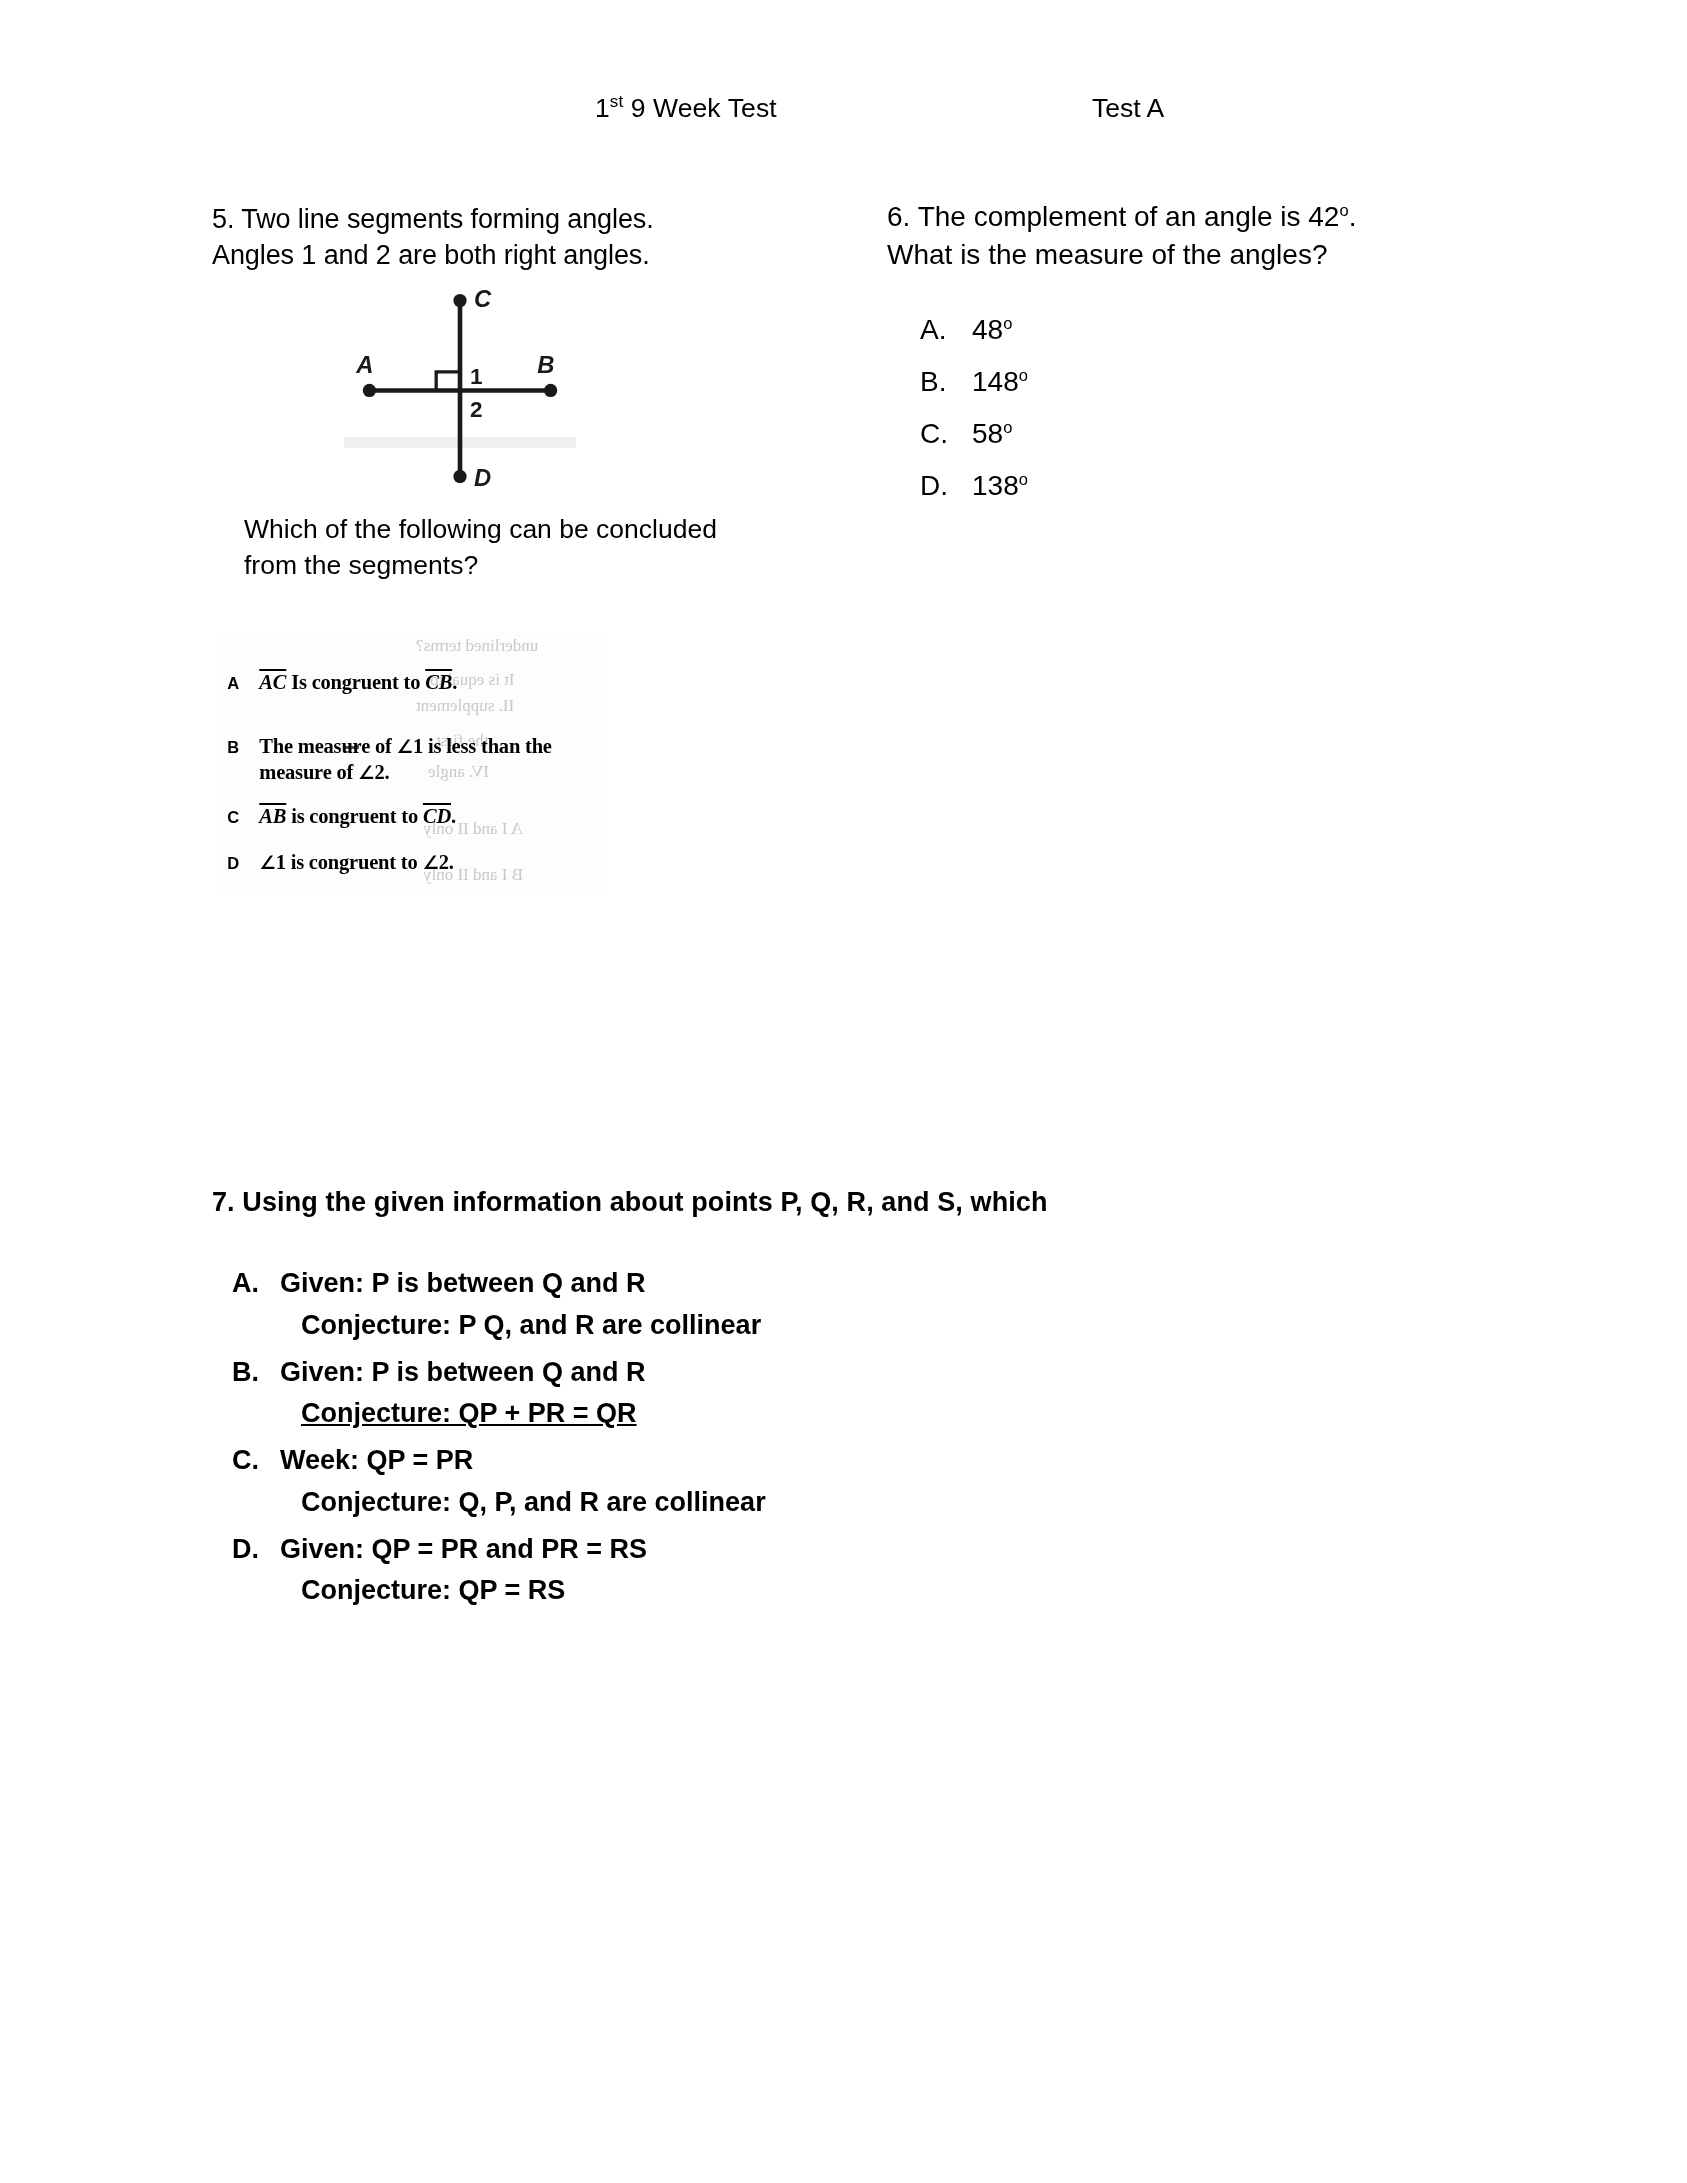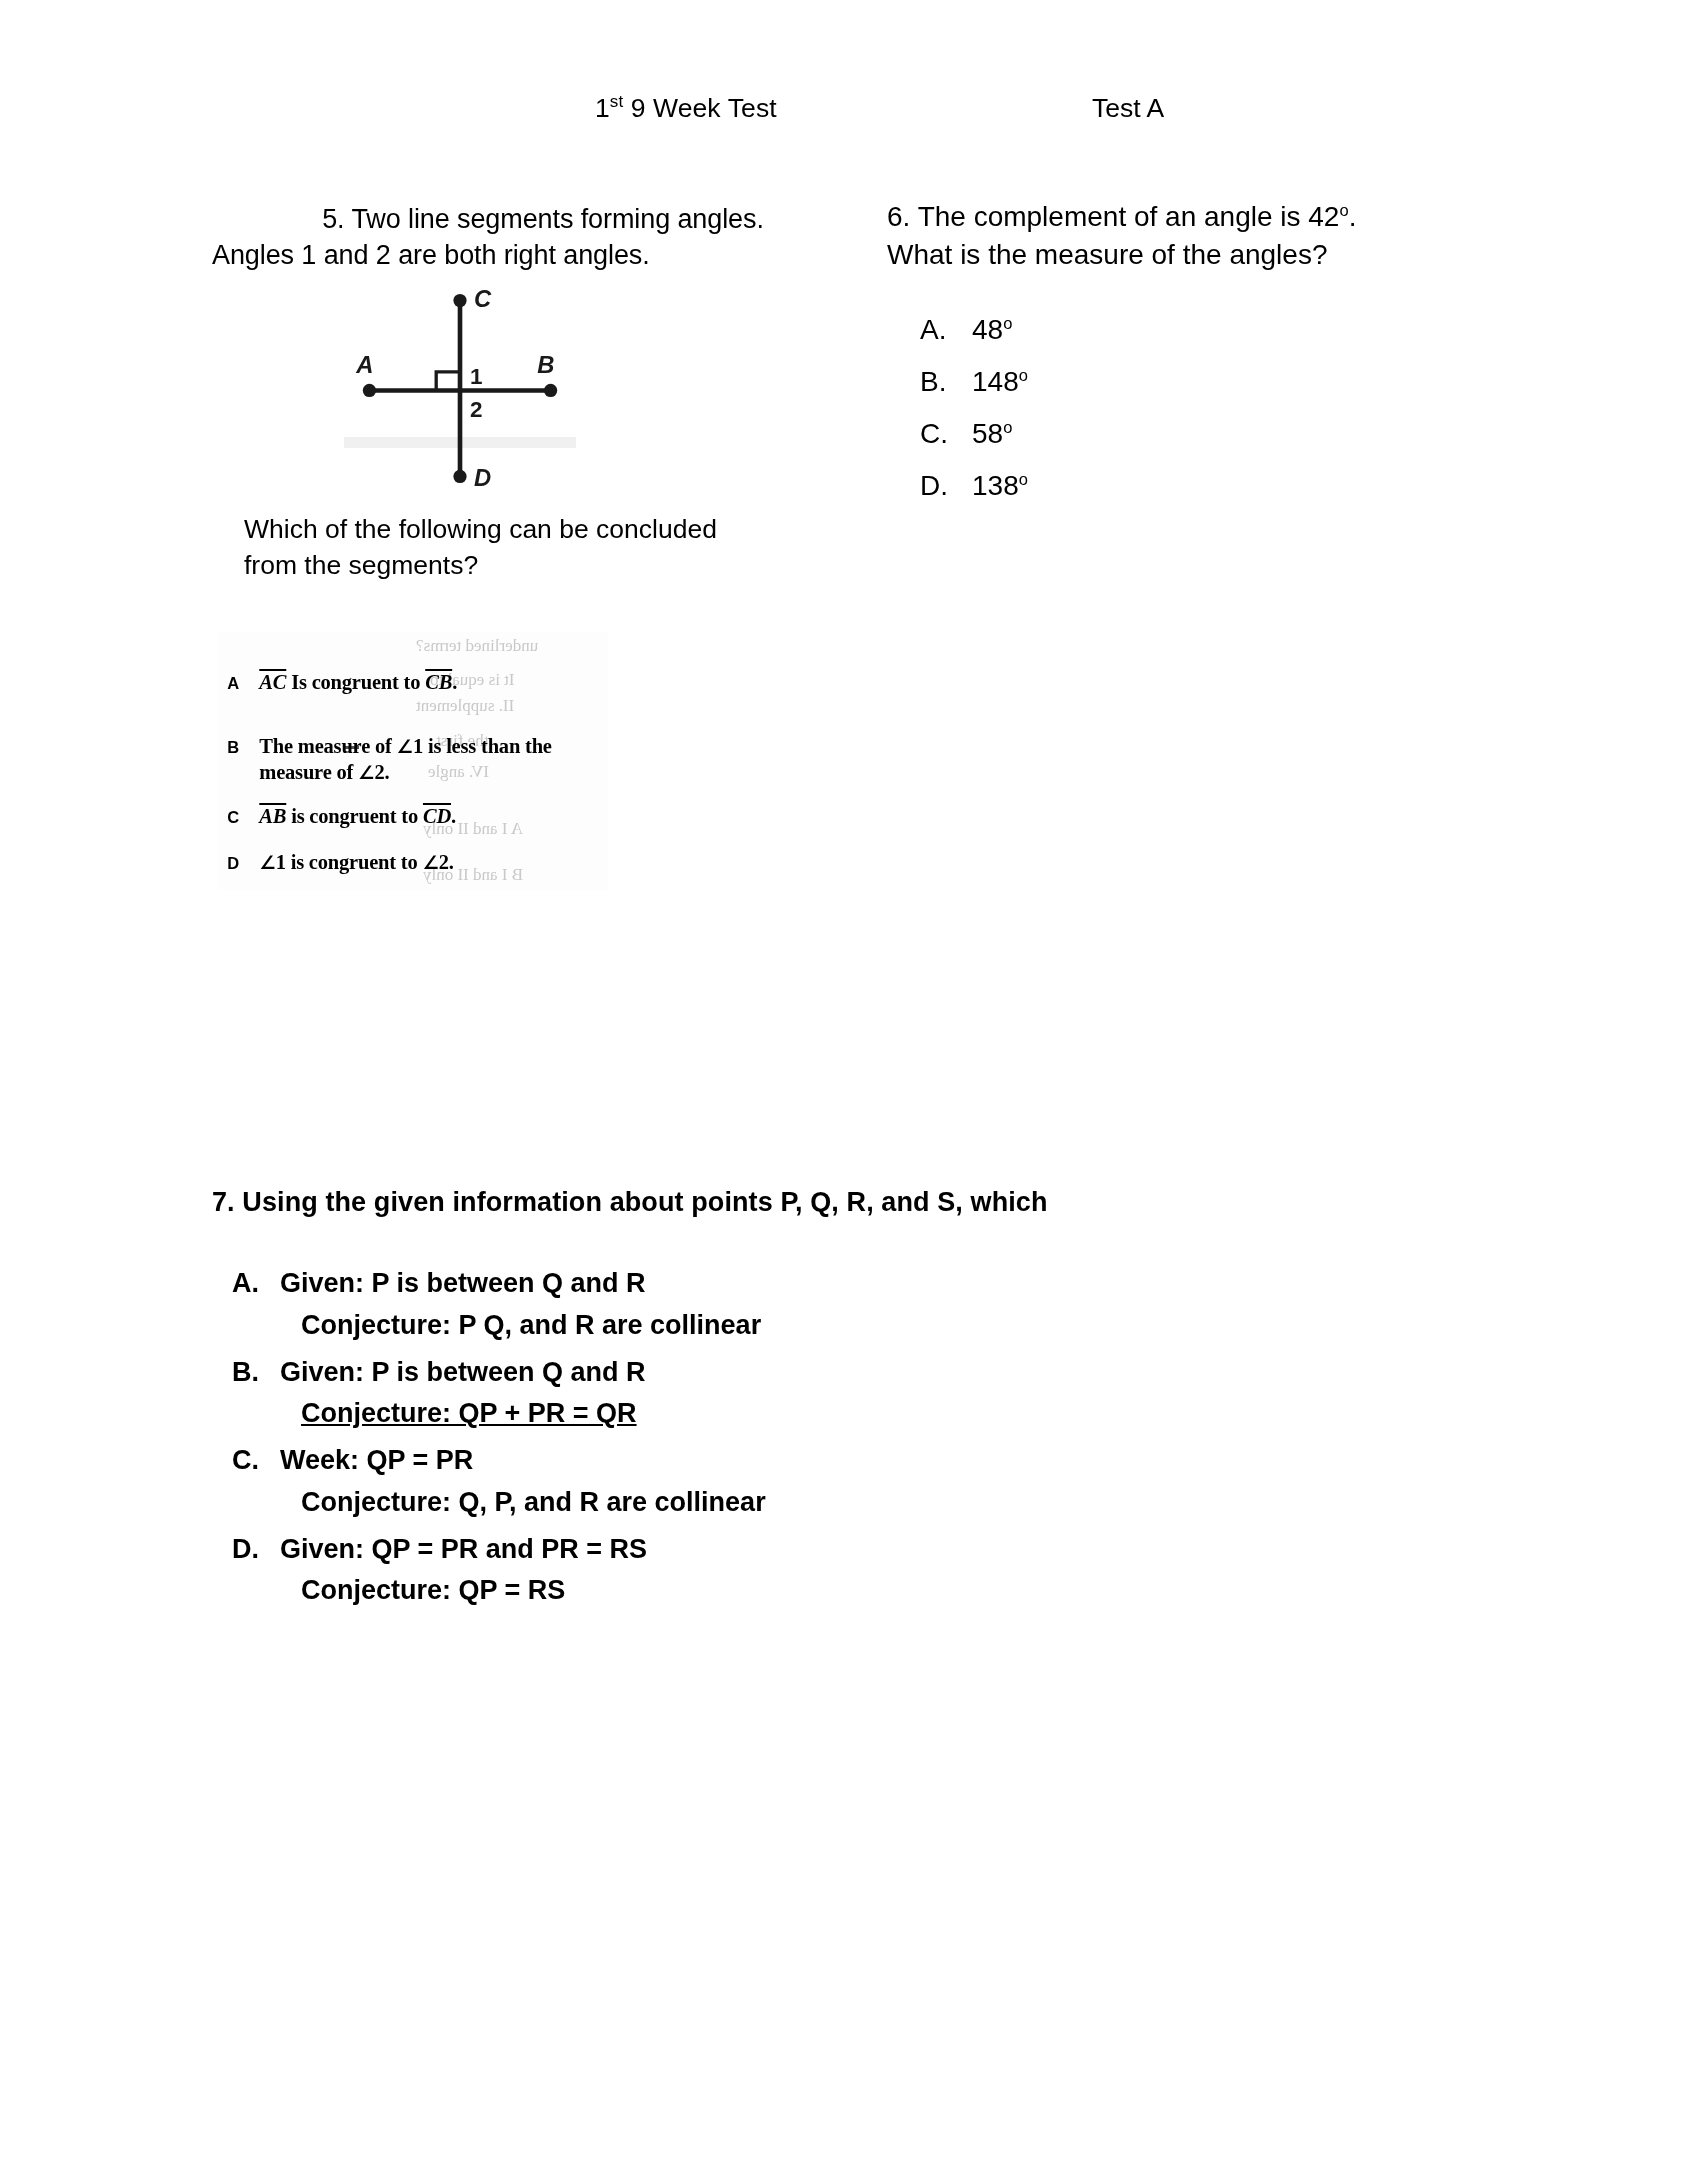--- a/index.html
+++ b/index.html
@@ -60,21 +60,20 @@
   
   #q5 {
     position: absolute;
     left: 212px;
     top: 202px;
     width: 662px;
   }
   #q5 .q5-line1 {
     margin-left: 0;
     white-space: nowrap;
-    text-align: center;
   }
   #q5 .q5-line2 {
     margin-left: 0;
     white-space: nowrap;
   }
 
   
   .scan-diagram {
     position: absolute;
     left: 344px;

